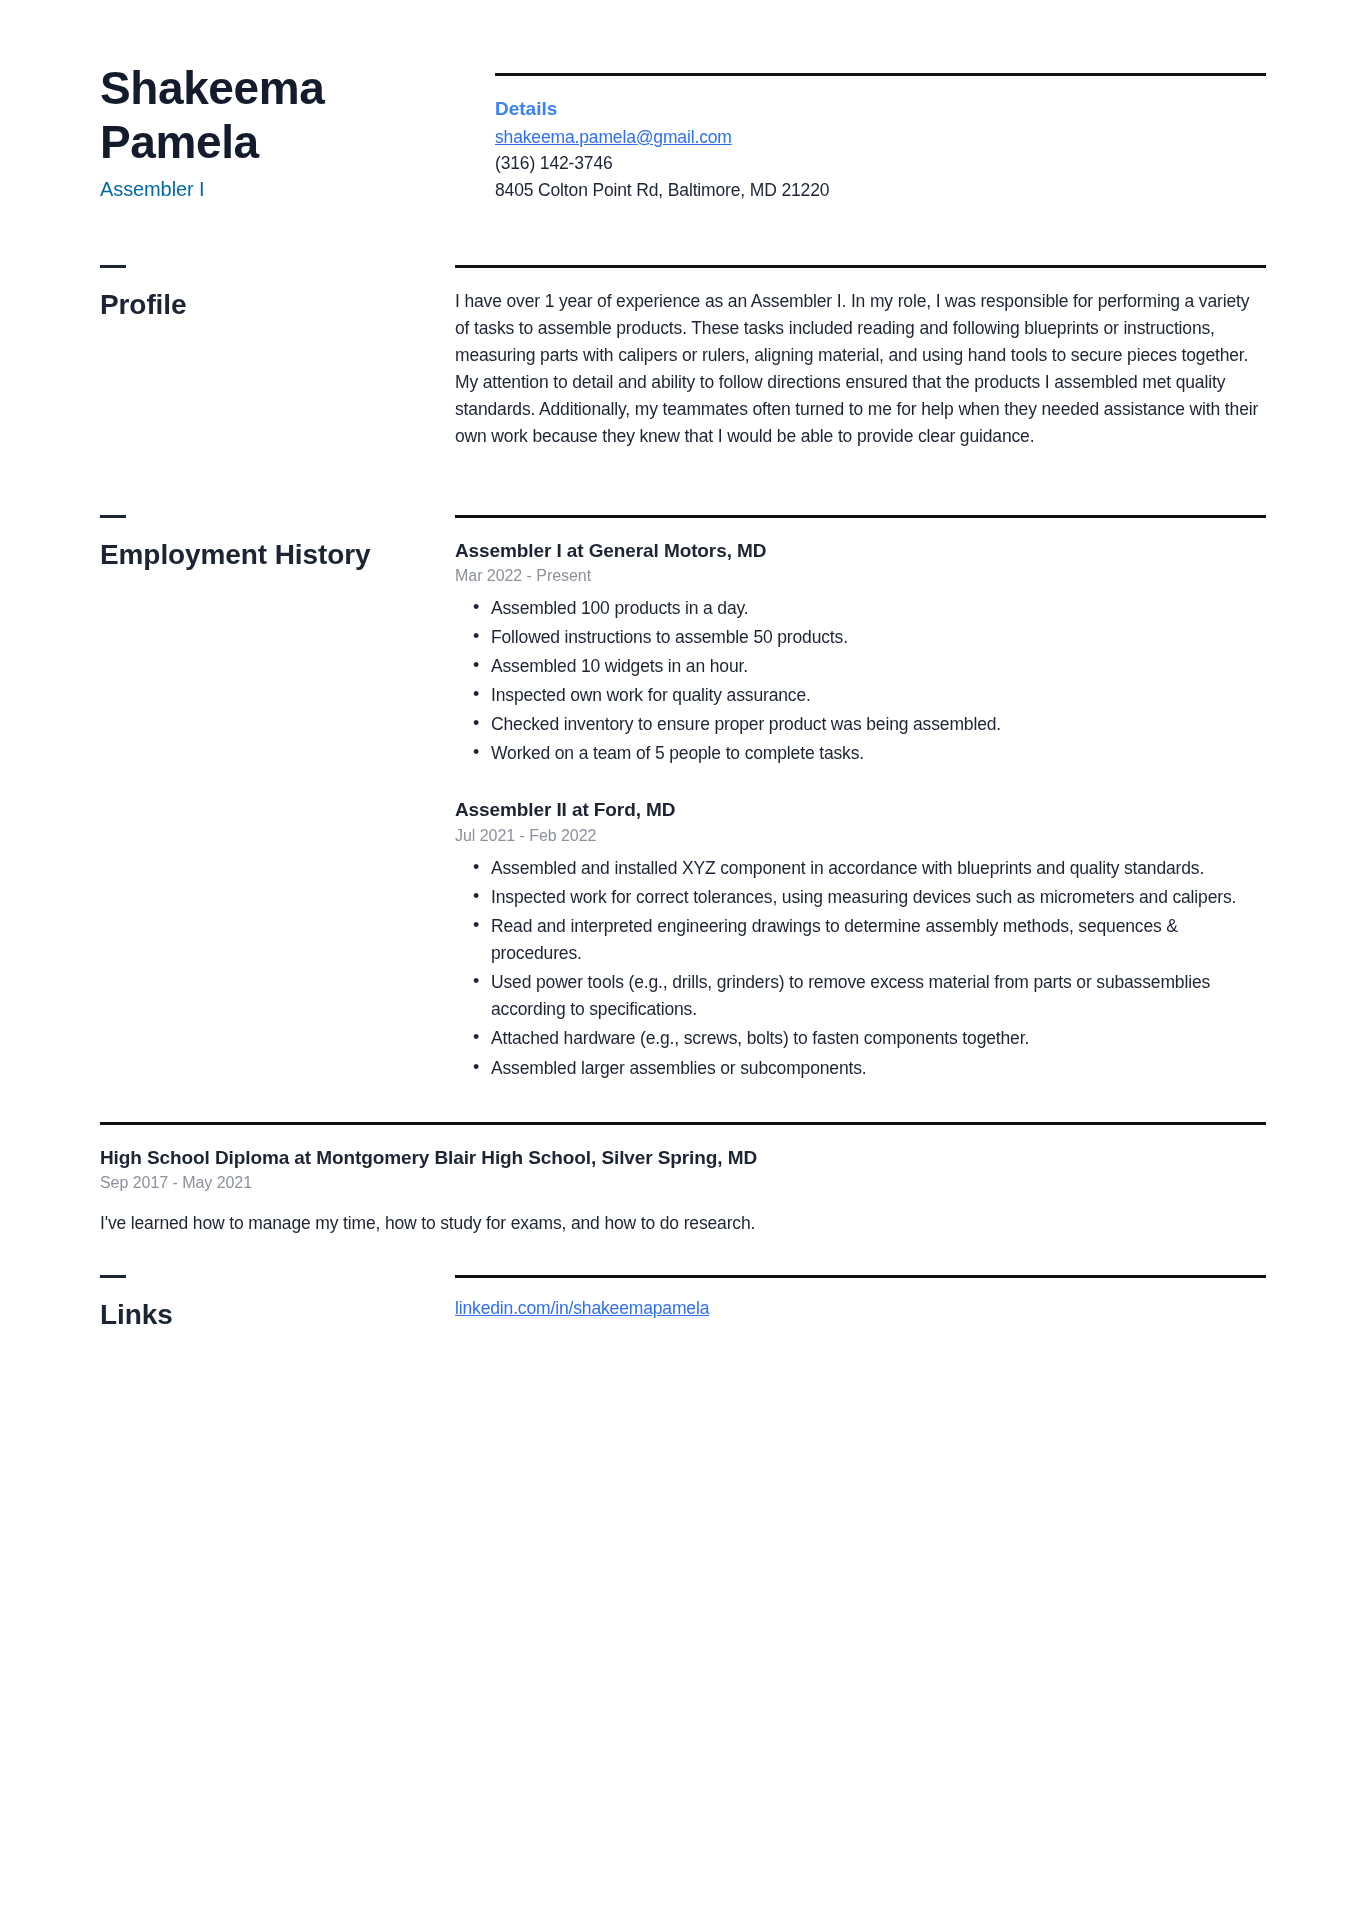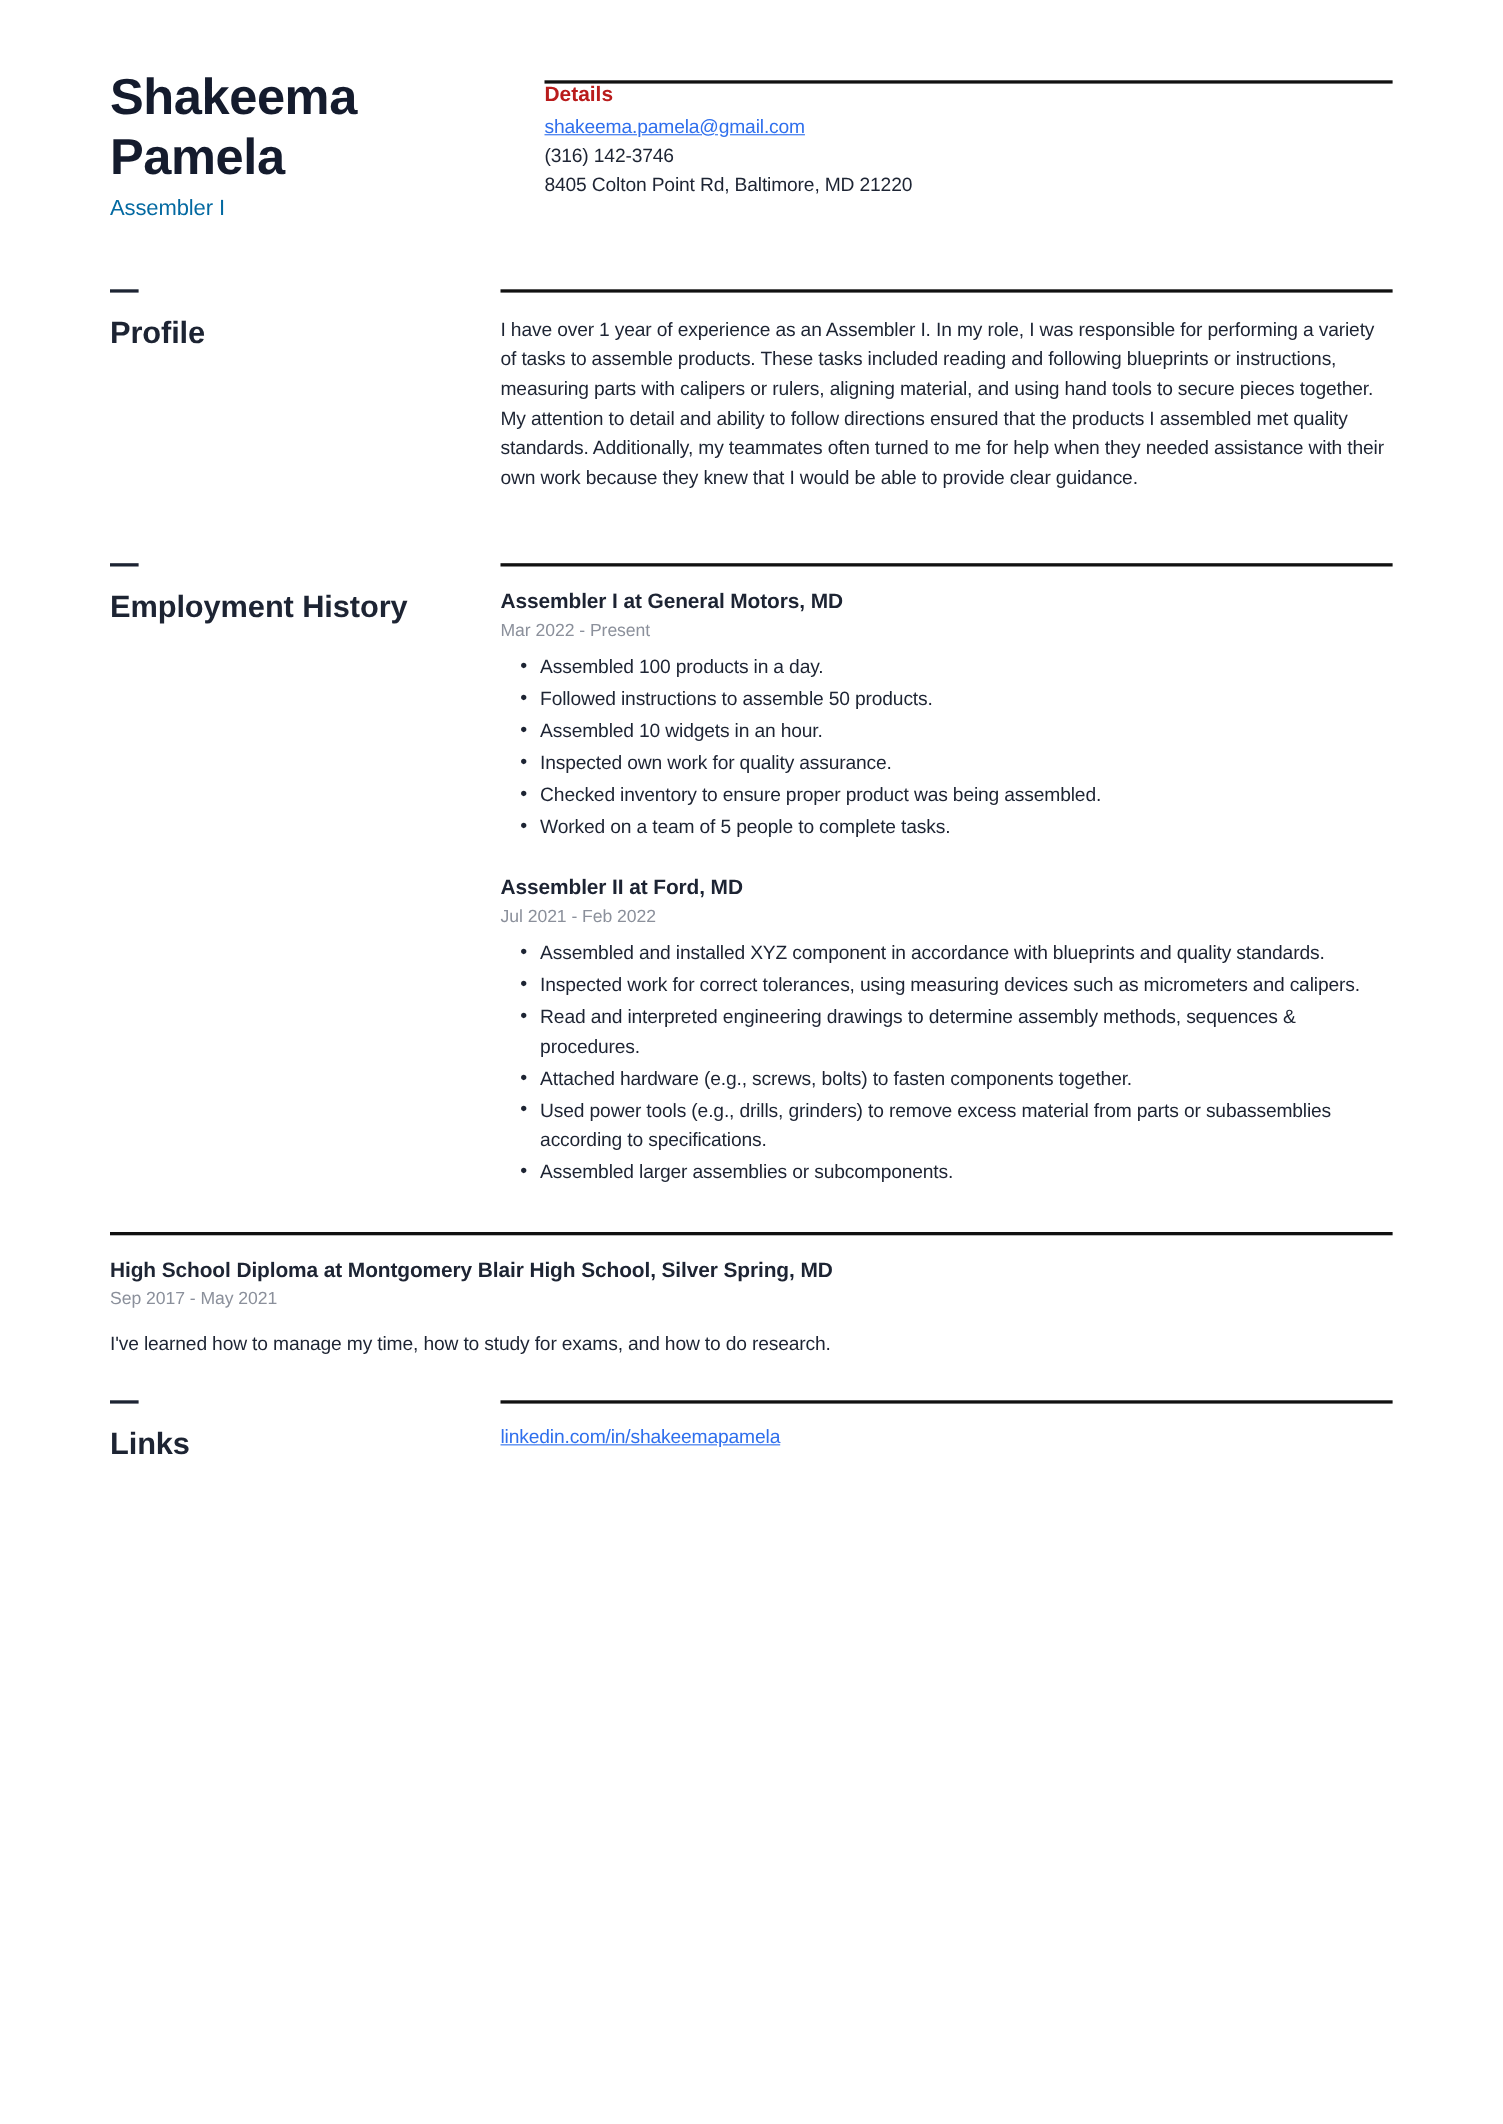--- a/index.html
+++ b/index.html
@@ -146,21 +146,22 @@
     left: 18px;
     top: -1px;
     font-size: 18px;
     color: #1d2433;
   }
 
   
   .details-head {
     font-size: 19px;
     font-weight: 700;
-    color: #b91c1c;
+    color: #3b82f6;
+    margin-top: 22px;
     margin-bottom: 4px;
   }
 
   .detail-line {
     font-size: 17.5px;
     line-height: 1.5;
     color: #1d2433;
     letter-spacing: -0.15px;
   }
 
@@ -237,22 +238,22 @@
           </ul>
         </div>
 
         <div class="job-entry">
           <div class="block-title">Assembler II at Ford, MD</div>
           <div class="block-date">Jul 2021 - Feb 2022</div>
           <ul class="bullets">
             <li class="body-text">Assembled and installed XYZ component in accordance with blueprints and quality standards.</li>
             <li class="body-text">Inspected work for correct tolerances, using measuring devices such as micrometers and calipers.</li>
             <li class="body-text">Read and interpreted engineering drawings to determine assembly methods, sequences &amp; procedures.</li>
+            <li class="body-text">Used power tools (e.g., drills, grinders) to remove excess material from parts or subassemblies according to specifications.</li>
             <li class="body-text">Attached hardware (e.g., screws, bolts) to fasten components together.</li>
-            <li class="body-text">Used power tools (e.g., drills, grinders) to remove excess material from parts or subassemblies according to specifications.</li>
             <li class="body-text">Assembled larger assemblies or subcomponents.</li>
           </ul>
         </div>
 
       </div>
     </div>
   </div>
 
   <div class="section sec-education">
     <div class="section-right">

